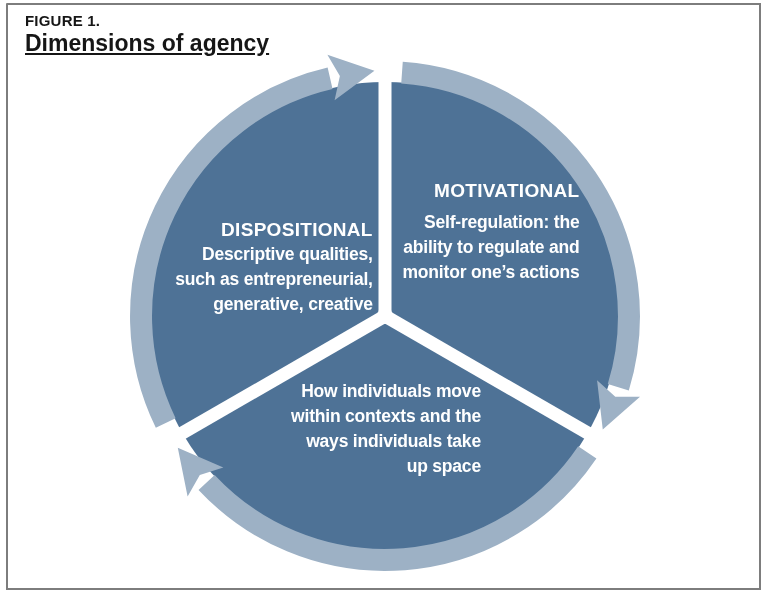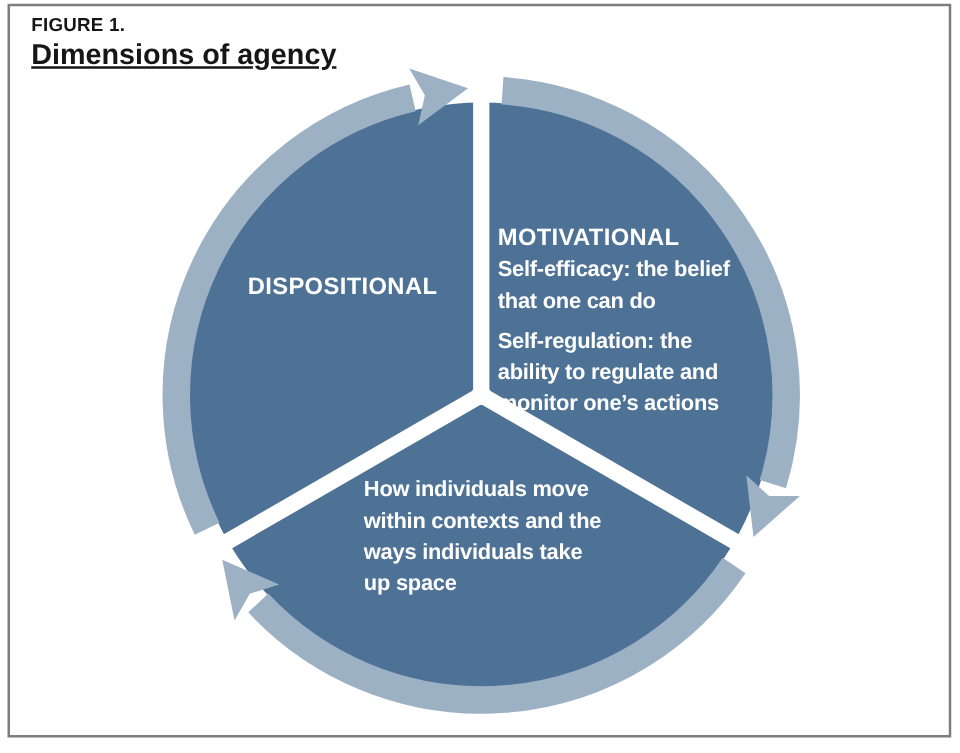--- a/index.html
+++ b/index.html
@@ -46,21 +46,21 @@
     text-decoration: underline;
   }
   .diagram-svg {
     position: absolute;
     left: 0;
     top: 0;
   }
   .section {
     position: absolute;
     transform: translateX(-50%);
-    text-align: left;
+    text-align: right;
     color: #ffffff;
   }
   .sec-heading {
     font-size: 19px;
     font-weight: bold;
     letter-spacing: 0.3px;
     line-height: 25px;
     white-space: nowrap;
   }
   .sec-body {
@@ -108,26 +108,27 @@
     </g>
 
     <g transform="rotate(240 385 316)">
       <path d="M 402 72.6 A 244 244 0 0 1 618.3 387.3" fill="none" stroke="#9db1c5" stroke-width="22"></path>
       <polygon points="28,0 -16,23 -7,0 -16,-23" transform="translate(612.8 403.4) rotate(111)" fill="#9db1c5"></polygon>
     </g>
   </svg>
 
   <div class="section" style="left:274px; top:217px;">
     <div class="sec-heading">DISPOSITIONAL</div>
+    <div class="sec-body">Descriptive qualities,
+such as entrepreneurial,
+generative, creative</div>
   </div>
 
   <div class="section" style="left:491px; top:178px;">
     <div class="sec-heading">MOTIVATIONAL</div>
-    <div class="sec-body">Self-efficacy: the belief
-that one can do</div>
     <div class="sec-body p2">Self-regulation: the
 ability to regulate and
 monitor one’s actions</div>
   </div>
 
   <div class="section" style="left:386px; top:379px;">
     <div class="sec-body">How individuals move
 within contexts and the
 ways individuals take
 up space</div>

